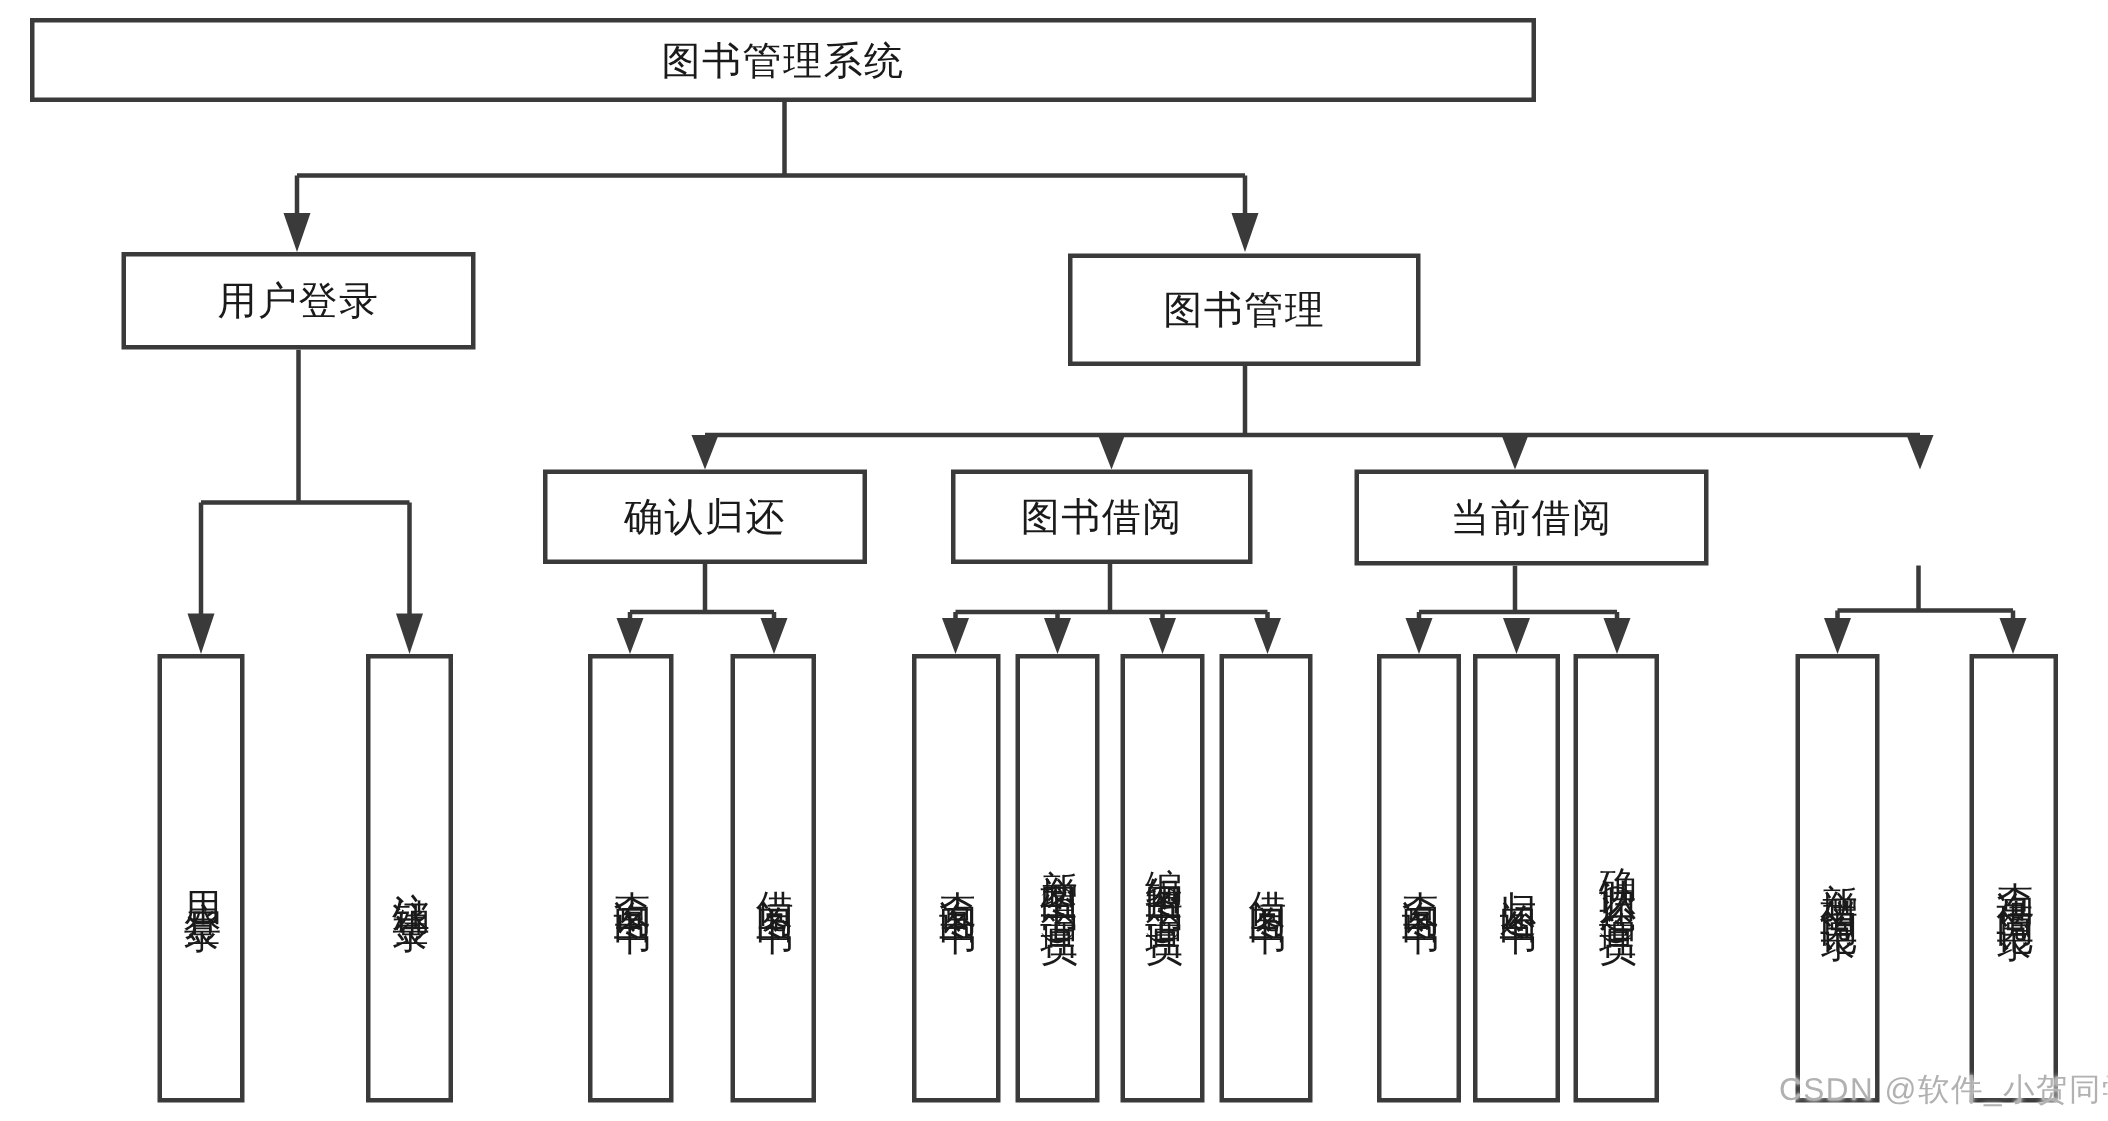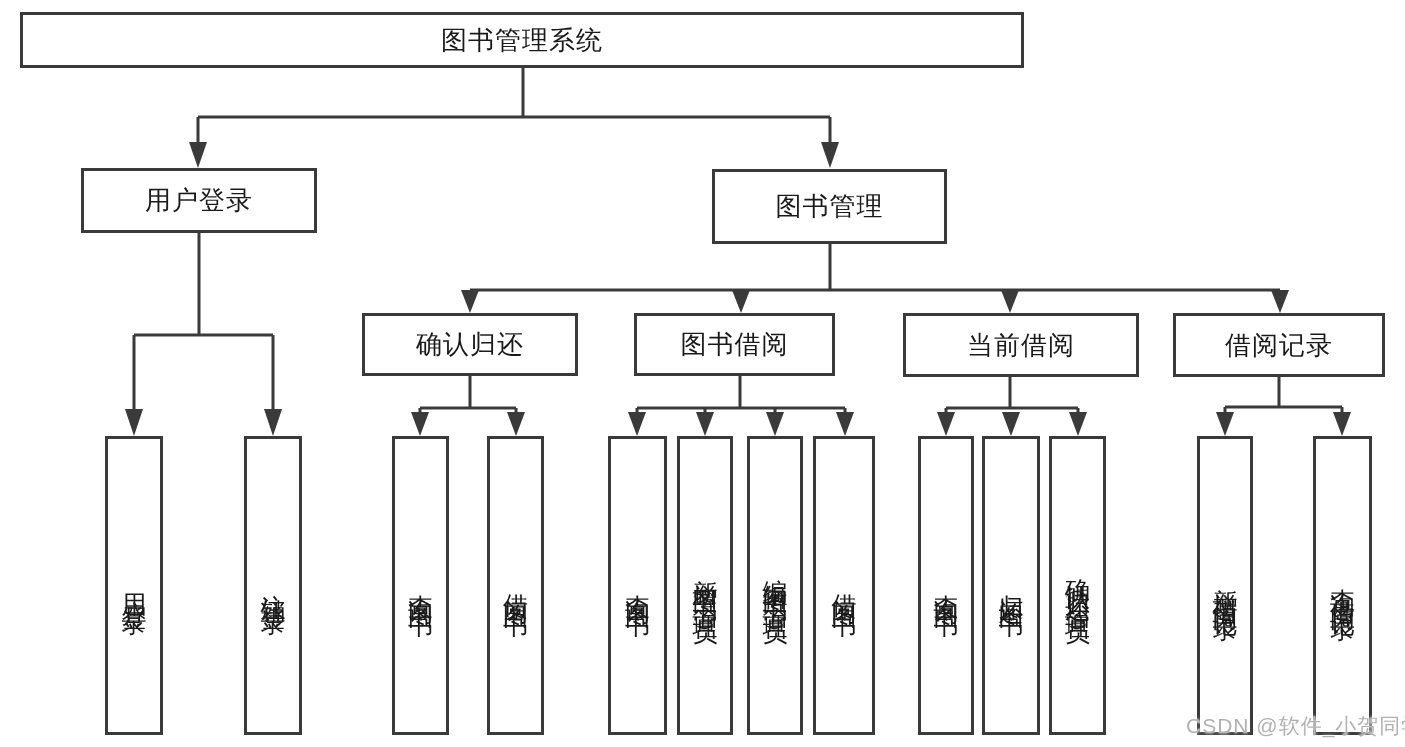--- a/index.html
+++ b/index.html
@@ -110,23 +110,20 @@
 
   <div class="box h" style="left:362px;top:313px;width:216px;height:63px">
     <span>确认归还</span>
   </div>
   <div class="box h" style="left:634px;top:313px;width:201px;height:63px">
     <span>图书借阅</span>
   </div>
   <div class="box h" style="left:903px;top:313px;width:236px;height:64px">
     <span>当前借阅</span>
   </div>
-  <div class="box h" style="left:1173px;top:313px;width:212px;height:64px">
-    <span>借阅记录</span>
-  </div>
 
   <div class="box v" style="left:105px;top:436px;width:58px;height:299px">
     <span>用户登录</span>
   </div>
   <div class="box v" style="left:244px;top:436px;width:58px;height:299px">
     <span>注销登录</span>
   </div>
 
   <div class="box v" style="left:392px;top:436px;width:57px;height:299px">
     <span>查询图书</span>

